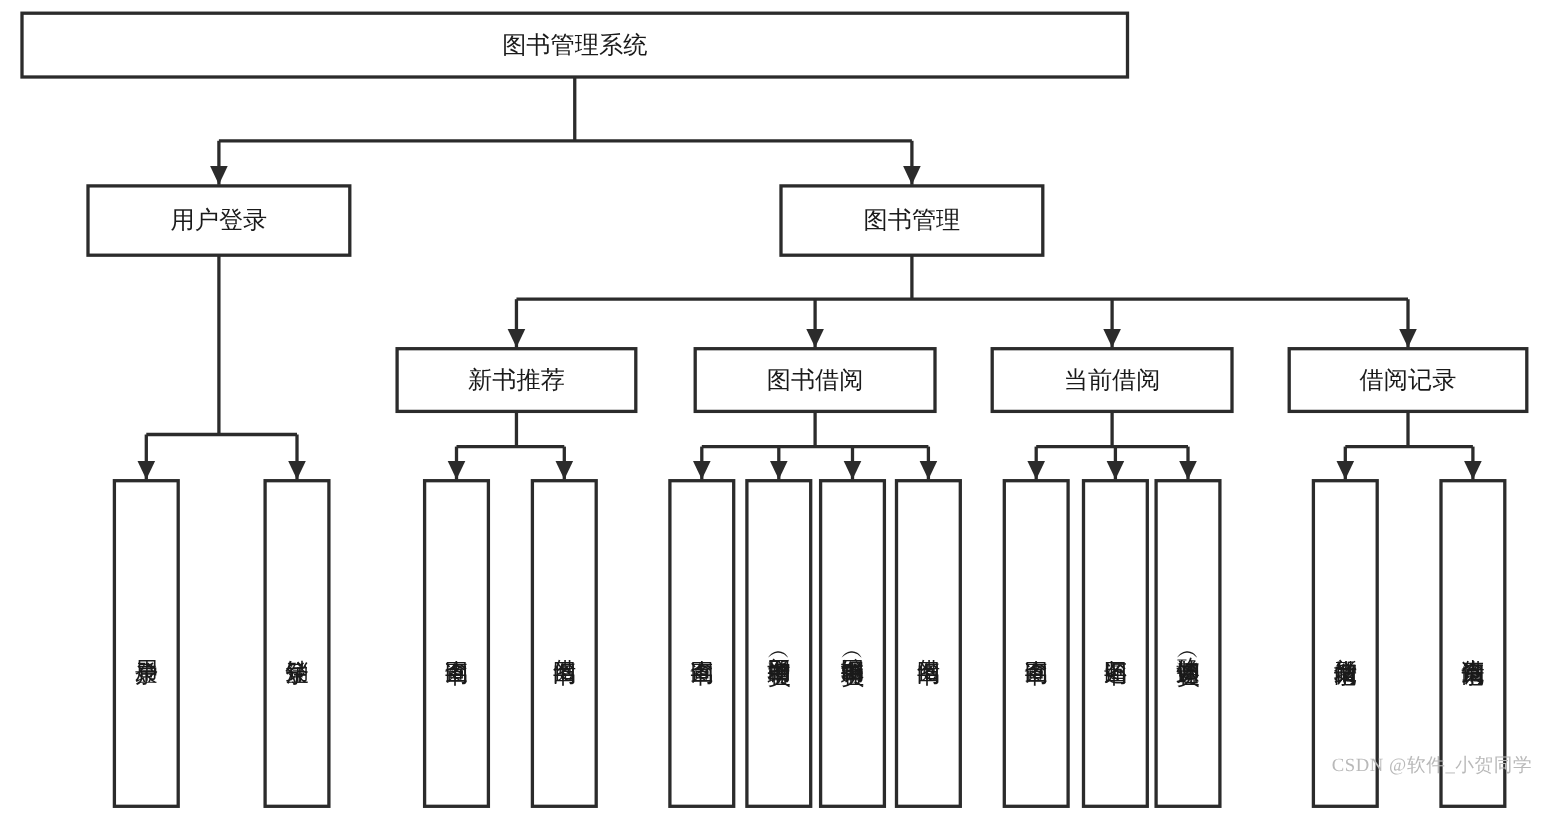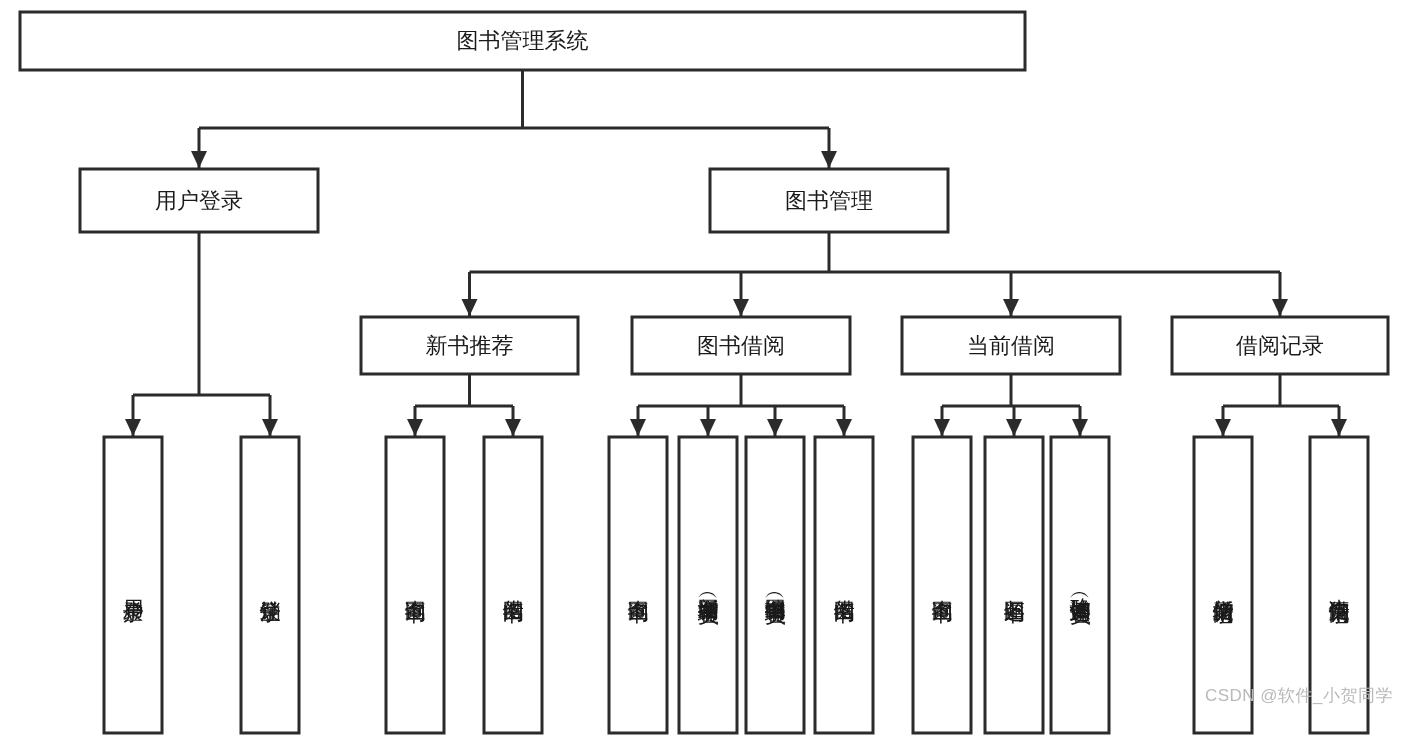--- a/index.html
+++ b/index.html
@@ -60,21 +60,21 @@
     text-orientation: upright;
     letter-spacing: 1px;
     white-space: nowrap;
     text-align: center;
     pointer-events: none;
   }
   .watermark {
     position: absolute;
     right: 12px;
     bottom: 4px;
-    font-family: Liberation Sans, sans-serif;
+    font-family: Liberation Serif, serif;
     font-size: 17px;
     color: #b9b9b9;
     white-space: nowrap;
     letter-spacing: 0.5px;
   }
 </style>
 </head>
 <body>
 
 <div id="diagram-root">

